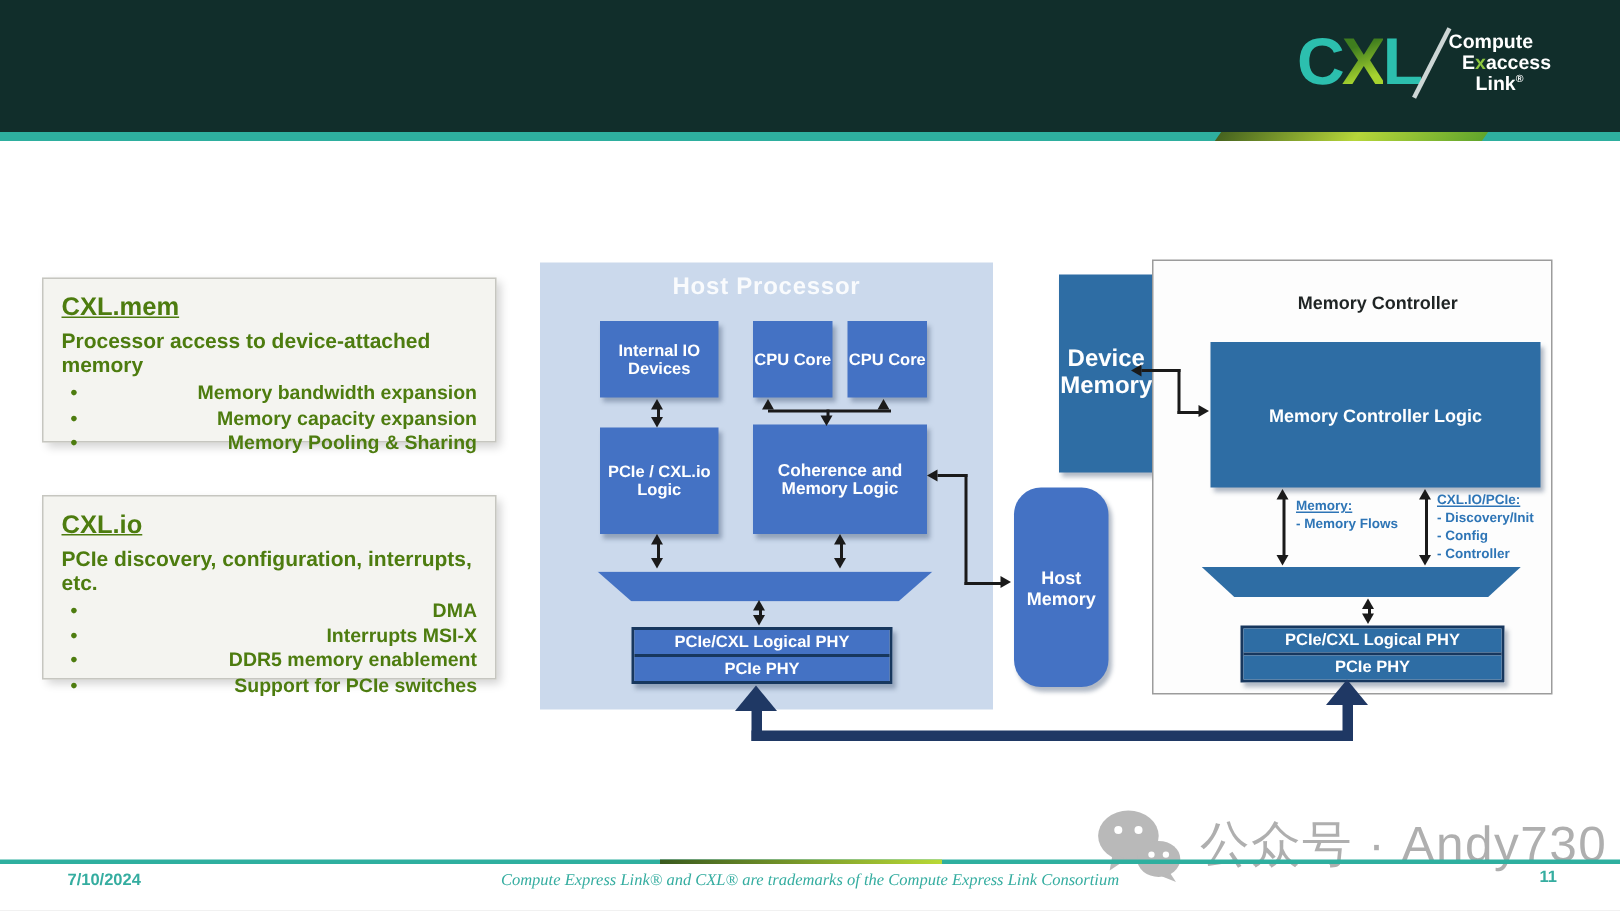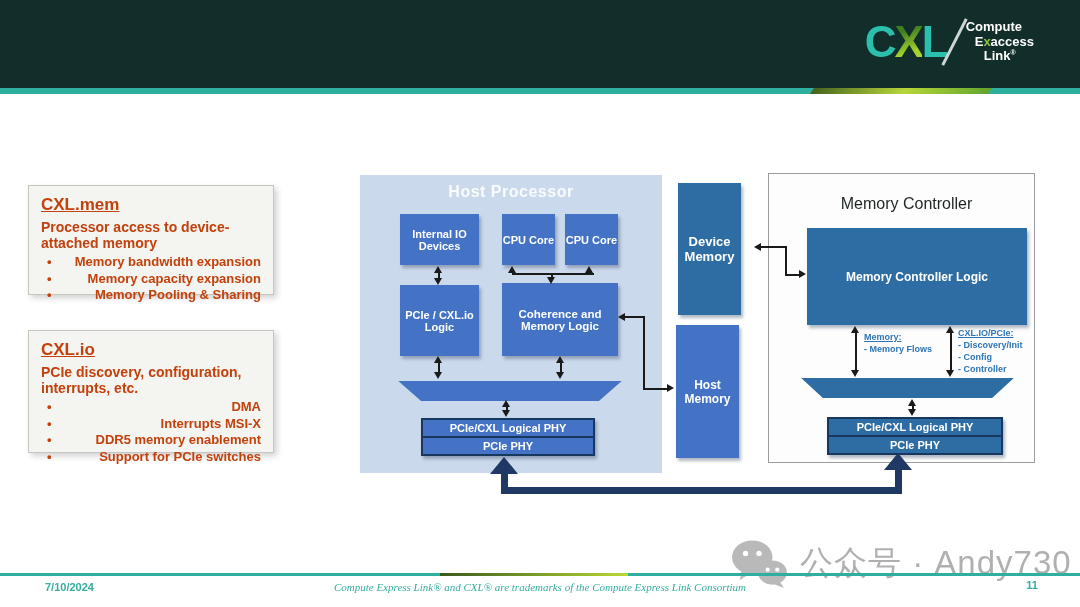--- a/index.html
+++ b/index.html
@@ -21,34 +21,34 @@
   .logo-c,.logo-l{color:#2CBFAE;}
   .logo-x{background:linear-gradient(160deg,#3f7d1e 30%,#a6d32f 70%);-webkit-background-clip:text;background-clip:text;color:transparent;}
   .logo-slash{width:3px;height:52px;background:#cdd6d5;transform:rotate(27deg);margin:0 10px 0 6px;}
   .logo-text{color:#ffffff;font-size:13px;font-weight:700;line-height:1.1;}
   .logo-text .l2{padding-left:9px;}
   .logo-text .l3{padding-left:18px;}
   .logo-text .gx{color:#8CC63F;}
   .logo-text sup{font-size:7px;}
 
   
-  .note{position:absolute;left:28px;width:246px;background:#f4f4f0;border:1px solid #c6c6c0;
-        box-shadow:3px 3px 6px rgba(0,0,0,.18);color:#c2410c;padding:9px 12px;box-sizing:border-box;}
+  .note{position:absolute;left:28px;width:303px;background:#f4f4f0;border:1px solid #c6c6c0;
+        box-shadow:3px 3px 6px rgba(0,0,0,.18);color:#4d7c0f;padding:9px 12px;box-sizing:border-box;}
   .note h3{margin:0 0 4px 0;font-size:17px;font-weight:700;text-decoration:underline;}
   .note .sub{font-size:14px;font-weight:700;margin-bottom:3px;}
   .note ul{margin:0;padding-left:20px;font-size:13px;font-weight:600;line-height:1.28;text-align:right;}
   .note li{list-style:none;position:relative;}
   .note li::before{content:"•";position:absolute;left:-14px;}
 
   
   .host-panel{position:absolute;left:360px;top:175px;width:302px;height:298px;background:#CBD9EC;}
   .host-title{position:absolute;left:0;top:8px;width:100%;text-align:center;
               font-size:16px;font-weight:700;color:rgba(255,255,255,.88);letter-spacing:.5px;}
   .mc-panel{position:absolute;left:768px;top:173px;width:267px;height:290px;background:#fdfdfd;border:1.5px solid #9c9c9c;box-sizing:border-box;}
-  .mc-title{position:absolute;left:5px;top:21px;width:100%;text-align:center;font-size:16px;font-weight:400;color:#1f2424;}
+  .mc-title{position:absolute;left:17px;top:21px;width:100%;text-align:center;font-size:12px;font-weight:700;color:#1f2424;}
 
   
   .blk{position:absolute;display:flex;align-items:center;justify-content:center;text-align:center;
        color:#fff;font-weight:600;box-shadow:2px 3px 3px rgba(60,80,110,.4);box-sizing:border-box;}
   .blue{background:#4472C4;}
   .steel{background:#2E6DA4;}
 
   
   .trap{position:absolute;clip-path:polygon(1% 0,99% 0,89% 100%,11% 100%);box-shadow:none;}
 
@@ -136,22 +136,22 @@
   <div class="blk blue" style="left:565px;top:214px;width:53px;height:51px;font-size:11px;">CPU Core</div>
   <div class="blk blue" style="left:400px;top:285px;width:79px;height:71px;font-size:11px;">PCIe / CXL.io Logic</div>
   <div class="blk blue" style="left:502px;top:283px;width:116px;height:73px;font-size:11.5px;">Coherence and Memory Logic</div>
   <div class="blk blue trap" style="left:396px;top:381px;width:228px;height:20px;"></div>
   <div class="phy" style="left:421px;top:418px;width:174px;">
     <div class="row blue">PCIe/CXL Logical PHY</div>
     <div class="div"></div>
     <div class="row blue">PCIe PHY</div>
   </div>
 
-  <div class="blk steel" style="left:678px;top:183px;width:63px;height:132px;font-size:13px;">Device Memory</div>
-  <div class="blk blue" style="left:676px;top:325px;width:63px;height:133px;font-size:12px;">Host Memory</div>
+  <div class="blk steel" style="left:706px;top:183px;width:63px;height:132px;font-size:16px;">Device Memory</div>
+  <div class="blk blue" style="left:676px;top:325px;width:63px;height:133px;font-size:12px;border-radius:18px;">Host Memory</div>
 
   <div class="mc-panel">
     <div class="mc-title">Memory Controller</div>
   </div>
   <div class="blk steel" style="left:807px;top:228px;width:220px;height:97px;font-size:12px;">Memory Controller Logic</div>
   <div class="ann" style="left:864px;top:331px;">
     <div class="t">Memory:</div>
     <div>- Memory Flows</div>
   </div>
   <div class="ann" style="left:958px;top:327px;">

